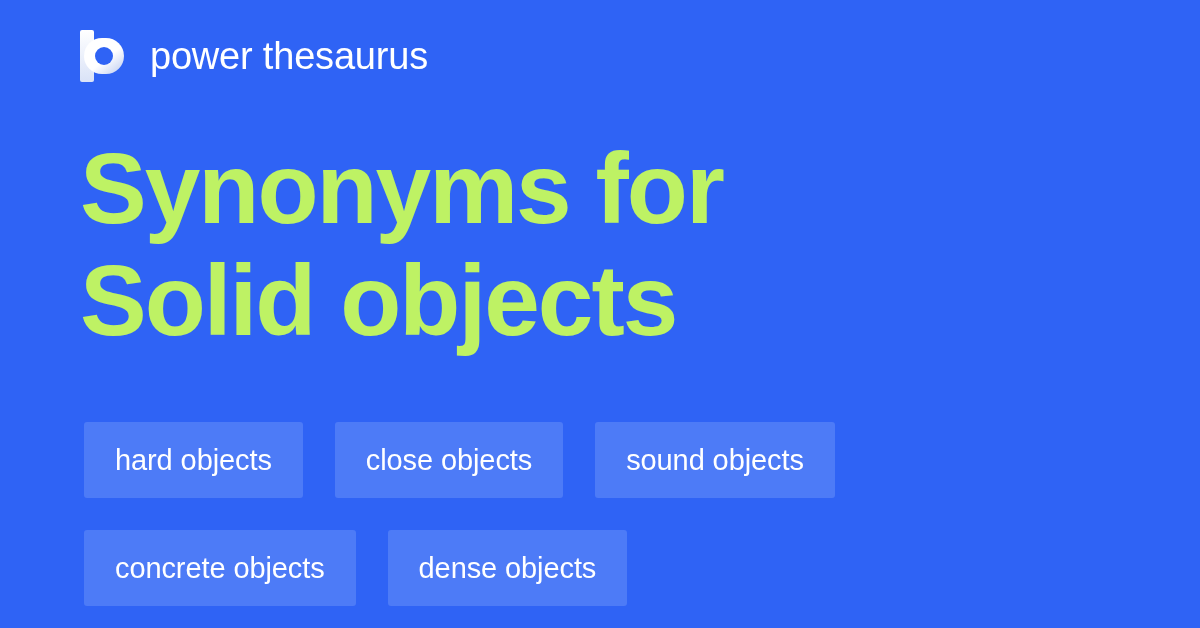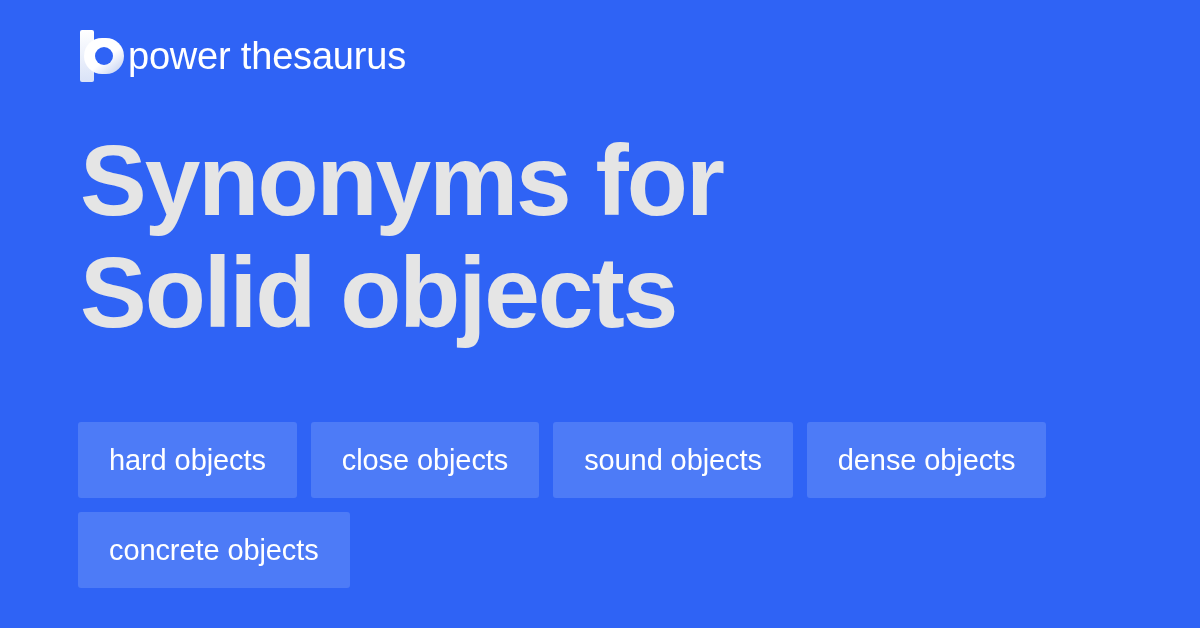--- a/index.html
+++ b/index.html
@@ -23,20 +23,21 @@
     background: #2F63F5;
   }
 
   
   .brand {
     position: absolute;
     left: 80px;
     top: 28px;
     display: flex;
     align-items: center;
+    gap: 22px;
     height: 56px;
   }
 
   .logo-mark {
     width: 48px;
     height: 52px;
     display: block;
     flex: 0 0 auto;
   }
 
@@ -46,38 +47,38 @@
     letter-spacing: -0.2px;
     color: #FFFFFF;
     line-height: 1;
     white-space: nowrap;
   }
 
   
   .headline {
     position: absolute;
     left: 80px;
-    top: 124px;
+    top: 132px;
     width: 840px;
     font-size: 100px;
     font-weight: 700;
     line-height: 112px;
     letter-spacing: -2px;
-    color: #e5e5e5;
+    color: #bef264;
   }
 
   
   .chips {
     position: absolute;
-    left: 78px;
+    left: 84px;
     top: 422px;
     width: 1050px;
     display: flex;
     flex-wrap: wrap;
-    gap: 14px;
+    gap: 32px;
   }
 
   .chip {
     height: 76px;
     padding: 0 31px;
     background: #4D7BF7;
     border-radius: 3px;
     display: flex;
     align-items: center;
     justify-content: center;
@@ -114,17 +115,17 @@
     </svg>
     <span class="brand-name">power thesaurus</span>
   </div>
 
   <h1 class="headline">Synonyms for Solid objects</h1>
 
   <div class="chips">
     <span class="chip">hard objects</span>
     <span class="chip">close objects</span>
     <span class="chip">sound objects</span>
+    <span class="chip">concrete objects</span>
     <span class="chip">dense objects</span>
-    <span class="chip">concrete objects</span>
   </div>
 
 </div>
 
 </body></html>

